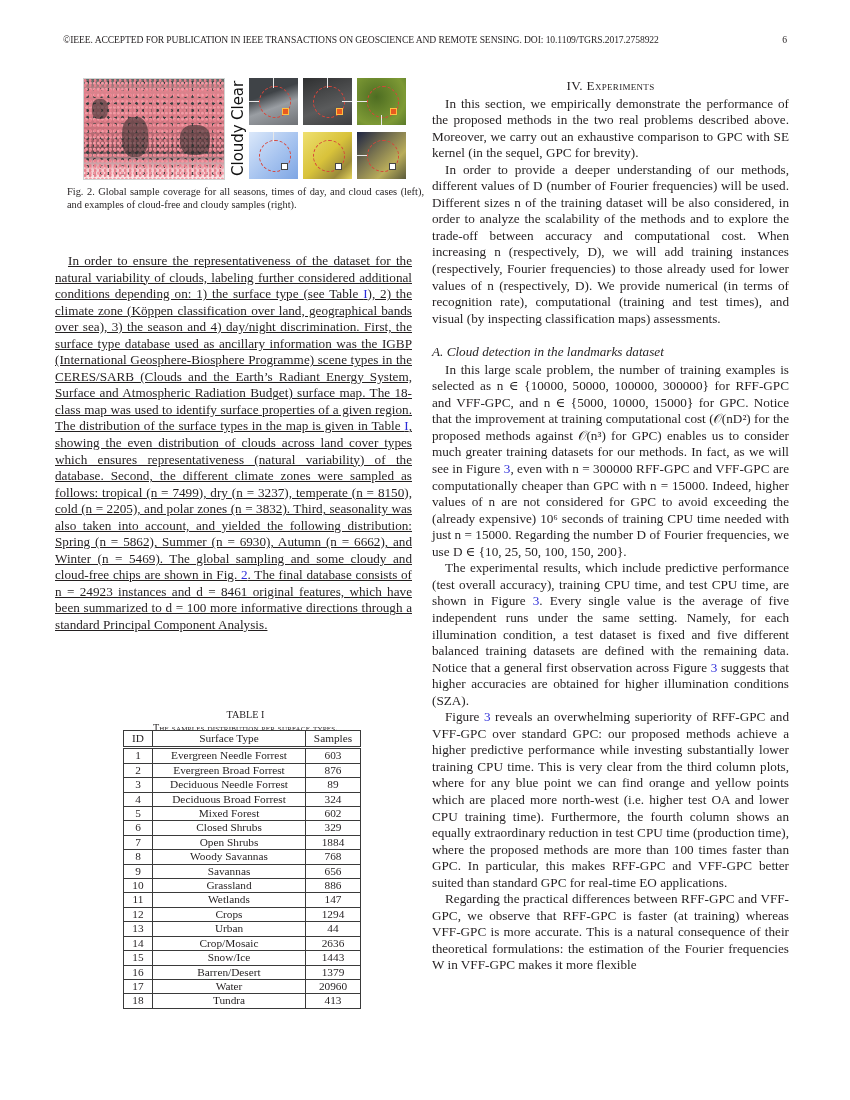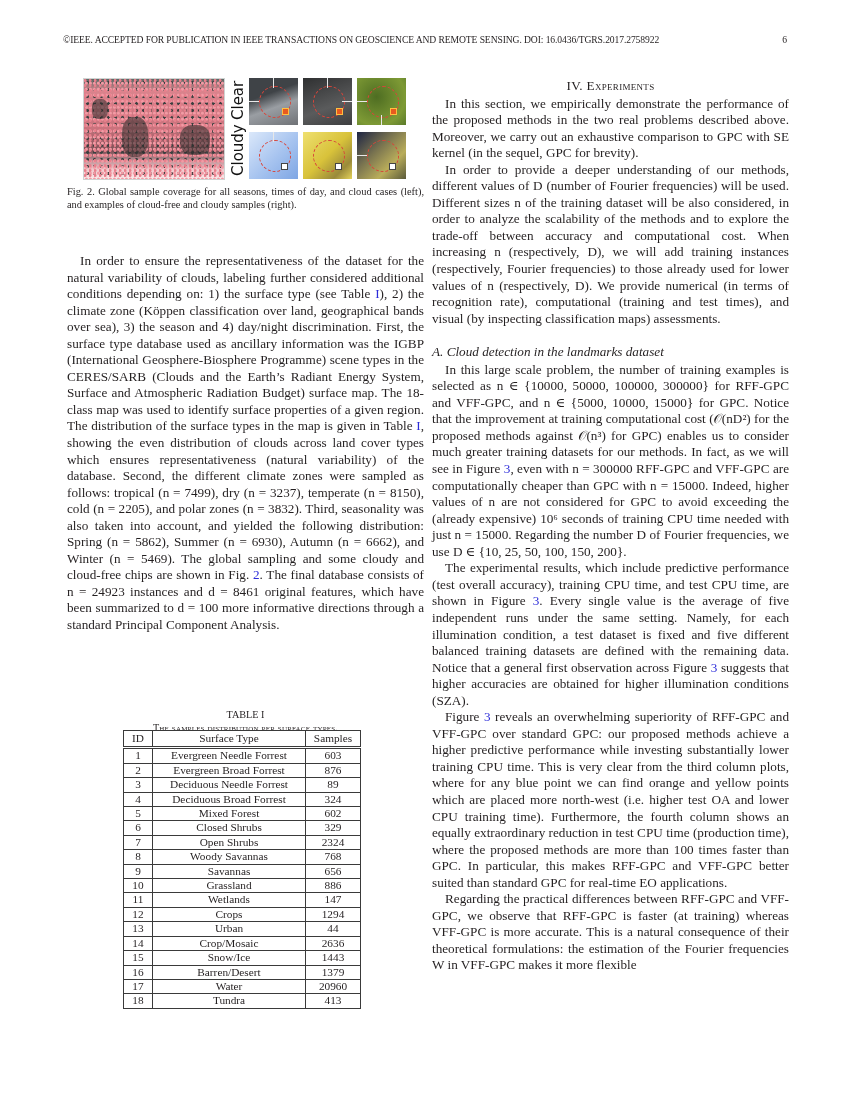--- a/index.html
+++ b/index.html
@@ -6,21 +6,21 @@
   body {
     width: 850px; height: 1100px; position: relative; overflow: hidden;
     font-family: "Liberation Serif", "DejaVu Serif", serif;
     color: #231f20;
   }
   .header {
     position: absolute; top: 34px; left: 63px; width: 724px;
     font-size: 9.6px; letter-spacing: -0.1px; display: flex; justify-content: space-between;
   }
   .col { position: absolute; width: 357px; font-size: 13.2px; line-height: 16.55px; text-align: justify; }
-  .col-left { left: 67px; }
+  .col-left { left: 55px; text-decoration: underline; }
   .col-right { left: 432px; }
   p { margin: 0; text-indent: 13px; }
   .link { color: #2b2bd9; }
 
   
   .figure { position: absolute; left: 81px; top: 78px; width: 345px; height: 100px; }
   .globe {
     position: absolute; left: 2px; top: 0; width: 140px; height: 100px;
     background:
       radial-gradient(circle at 20% 30%, #e97f8c 0 1px, transparent 2px) 0 0/5px 5px,
@@ -62,21 +62,21 @@
   table.data td.smp, table.data th.smp { width: 50px; }
 
   .sec-title { text-align: center; font-size: 13.2px; margin: 0 0 1px 0; letter-spacing: 0.3px; }
   .sec-title .sc { font-variant: small-caps; }
   .subsec { font-style: italic; text-indent: 0; margin: 17px 0 1px 0; }
 </style>
 </head>
 <body>
 
 <div class="header">
-  <span>©IEEE. ACCEPTED FOR PUBLICATION IN IEEE TRANSACTIONS ON GEOSCIENCE AND REMOTE SENSING. DOI: 16.0436/TGRS.2017.2758922</span>
+  <span>©IEEE. ACCEPTED FOR PUBLICATION IN IEEE TRANSACTIONS ON GEOSCIENCE AND REMOTE SENSING. DOI: 10.1109/TGRS.2017.2758922</span>
   <span>6</span>
 </div>
 
 <div class="figure">
   <div class="globe">
     <div class="globe-dark" style="left:38px;top:38px;width:26px;height:40px;"></div>
     <div class="globe-dark" style="left:96px;top:46px;width:30px;height:30px;"></div>
     <div class="globe-dark" style="left:8px;top:20px;width:16px;height:20px;"></div>
   </div>
   <div class="row-label" style="left:148px;top:42px;">Clear</div>
@@ -160,21 +160,21 @@
         <td class="smp">602</td>
       </tr>
       <tr>
         <td class="id">6</td>
         <td>Closed Shrubs</td>
         <td class="smp">329</td>
       </tr>
       <tr>
         <td class="id">7</td>
         <td>Open Shrubs</td>
-        <td class="smp">2324</td>
+        <td class="smp">1884</td>
       </tr>
       <tr>
         <td class="id">8</td>
         <td>Woody Savannas</td>
         <td class="smp">768</td>
       </tr>
       <tr>
         <td class="id">9</td>
         <td>Savannas</td>
         <td class="smp">656</td>

